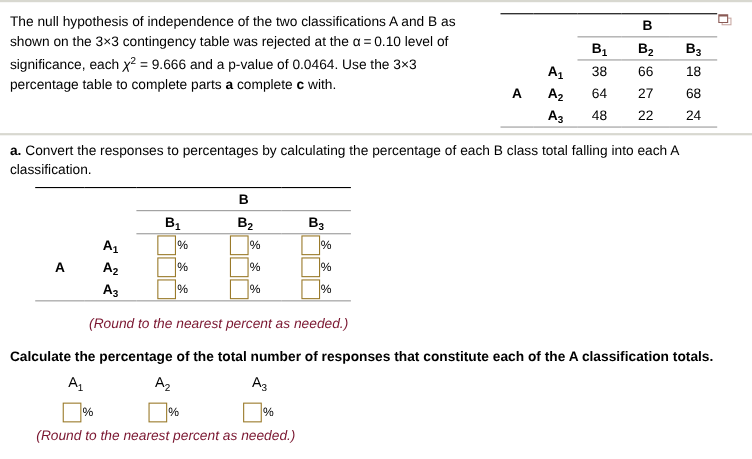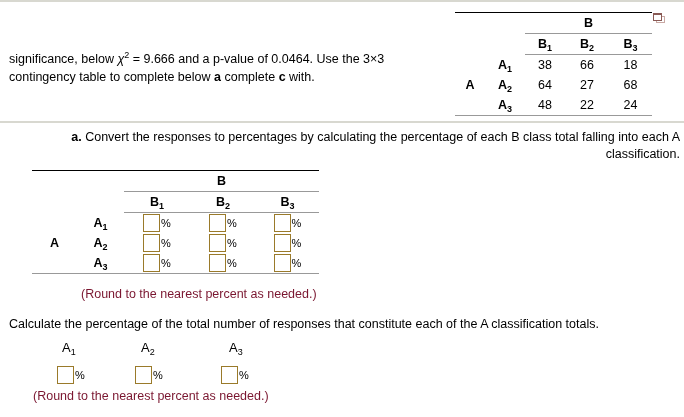--- a/index.html
+++ b/index.html
@@ -20,47 +20,47 @@
   .t1 { left:455px; top:12px; width:197px; border-top:1px solid #000; }
   .t1 .bhead td.bt { border-bottom:1px solid #999; }
   .t1 .colhdr td { border-bottom:1px solid #999; }
   .t1 .last td { border-bottom:1px solid #999; }
 
   .popout { position:absolute; left:653px; top:13px; width:10px; height:8px; }
   .popout .f1 { position:absolute; left:0; top:0; width:7px; height:5px; border:1px solid #8a5a55; border-top-width:2px; background:#fff; }
   .popout .f2 { position:absolute; left:3px; top:3px; width:7px; height:5px; border:1px solid #c9a9a4; background:transparent; }
 
   .sep { position:absolute; left:0; top:121px; width:684px; height:2px; background:#d8d8d0; }
-  .parta { position:absolute; left:20px; top:129px; width:660px; line-height:17px;text-align:right; }
+  .parta { position:absolute; left:9px; top:129px; width:660px; line-height:17px; }
 
   .t2 { left:32px; top:170px; width:287px; border-top:1px solid #000; }
   .t2 .bhead td.bt { border-bottom:1px solid #999; }
   .t2 .colhdr td { border-bottom:1px solid #999; }
   .t2 .last td { border-bottom:1px solid #999; }
   .t2 td { height:20px; }
   .box { display:inline-block; width:15px; height:16px; border:1px solid #9a7a2a; vertical-align:middle; background:#fff; }
   .pct { font-size:11px; vertical-align:middle; margin-left:1px; }
 
-  .note { color:#7a1630; font-size:12.5px; }
+  .note { color:#7a1630; font-size:12.5px;font-style:italic; }
   .note1 { position:absolute; left:81px; top:287px; }
-  .calc { position:absolute; left:9px; top:317px; }
+  .calc { position:absolute; left:9px; top:317px;font-weight:bold; }
   .alabels { position:absolute; top:340px; font-size:13px; }
   .ainput { position:absolute; top:366px; }
   .note2 { position:absolute; left:33px; top:389px; }
 </style>
 </head>
 <body>
 
 <div class="topline"></div>
 
 <div class="intro">
-  <br>
-  <br>
-  <span>significance, below </span><span class="chi"><i>χ</i><sup>2</sup></span><span> = 9.666 and a p-value of 0.0464. Use the 3×3</span><br>
-  <span>contingency table to complete below </span><b>a</b><span> complete </span><b>c</b><span> with.</span>
+  <span>The null hypothesis of independence of the two classifications A and B as</span><br>
+  <span>shown on the 3×3 contingency table was rejected at the α = 0.10 level of</span><br>
+  <span>significance, each </span><span class="chi"><i>χ</i><sup>2</sup></span><span> = 9.666 and a p-value of 0.0464. Use the 3×3</span><br>
+  <span>percentage table to complete parts </span><b>a</b><span> complete </span><b>c</b><span> with.</span>
 </div>
 
 <table class="ct t1">
   <colgroup>
       <col style="width:30px">
       <col style="width:40px">
       <col style="width:40px">
       <col style="width:44px">
       <col style="width:43px">
     </colgroup>

